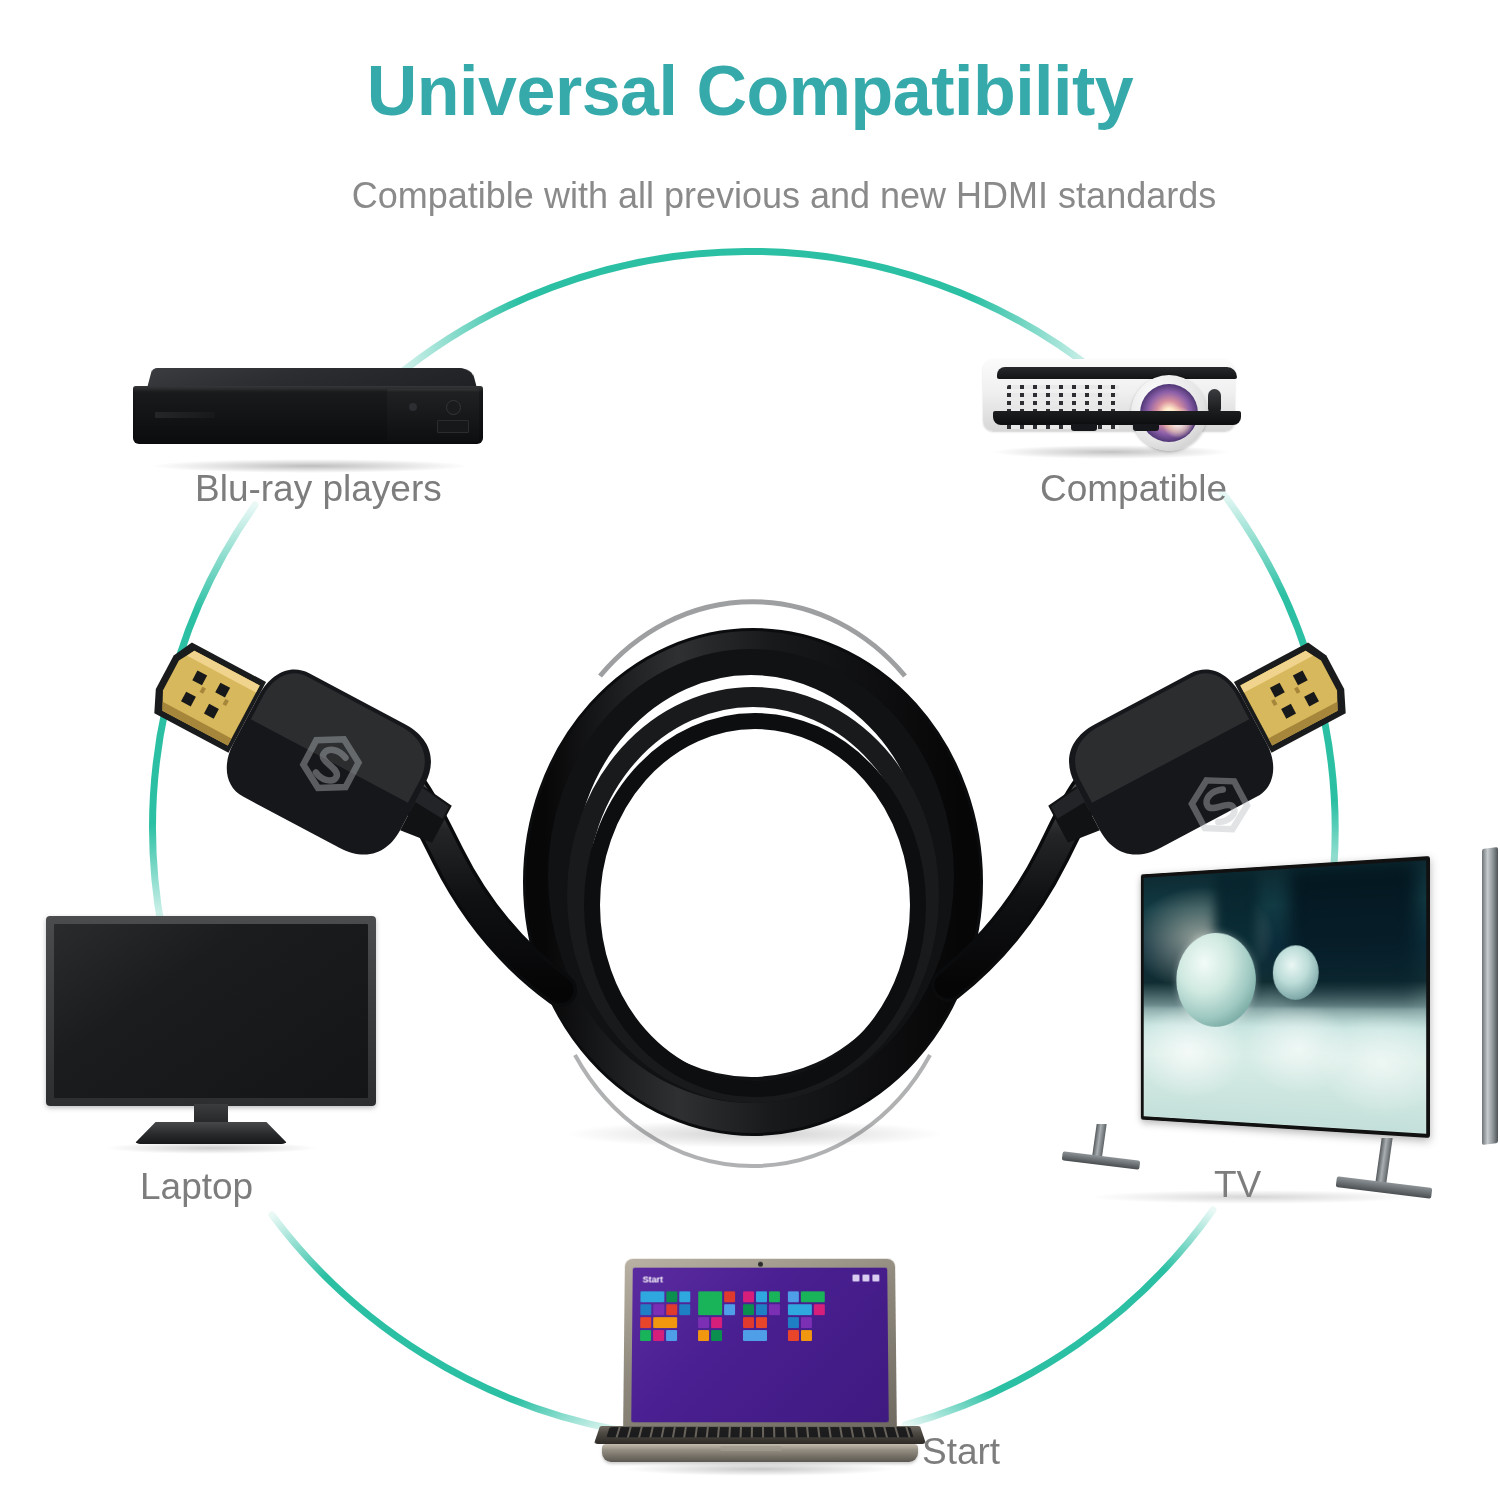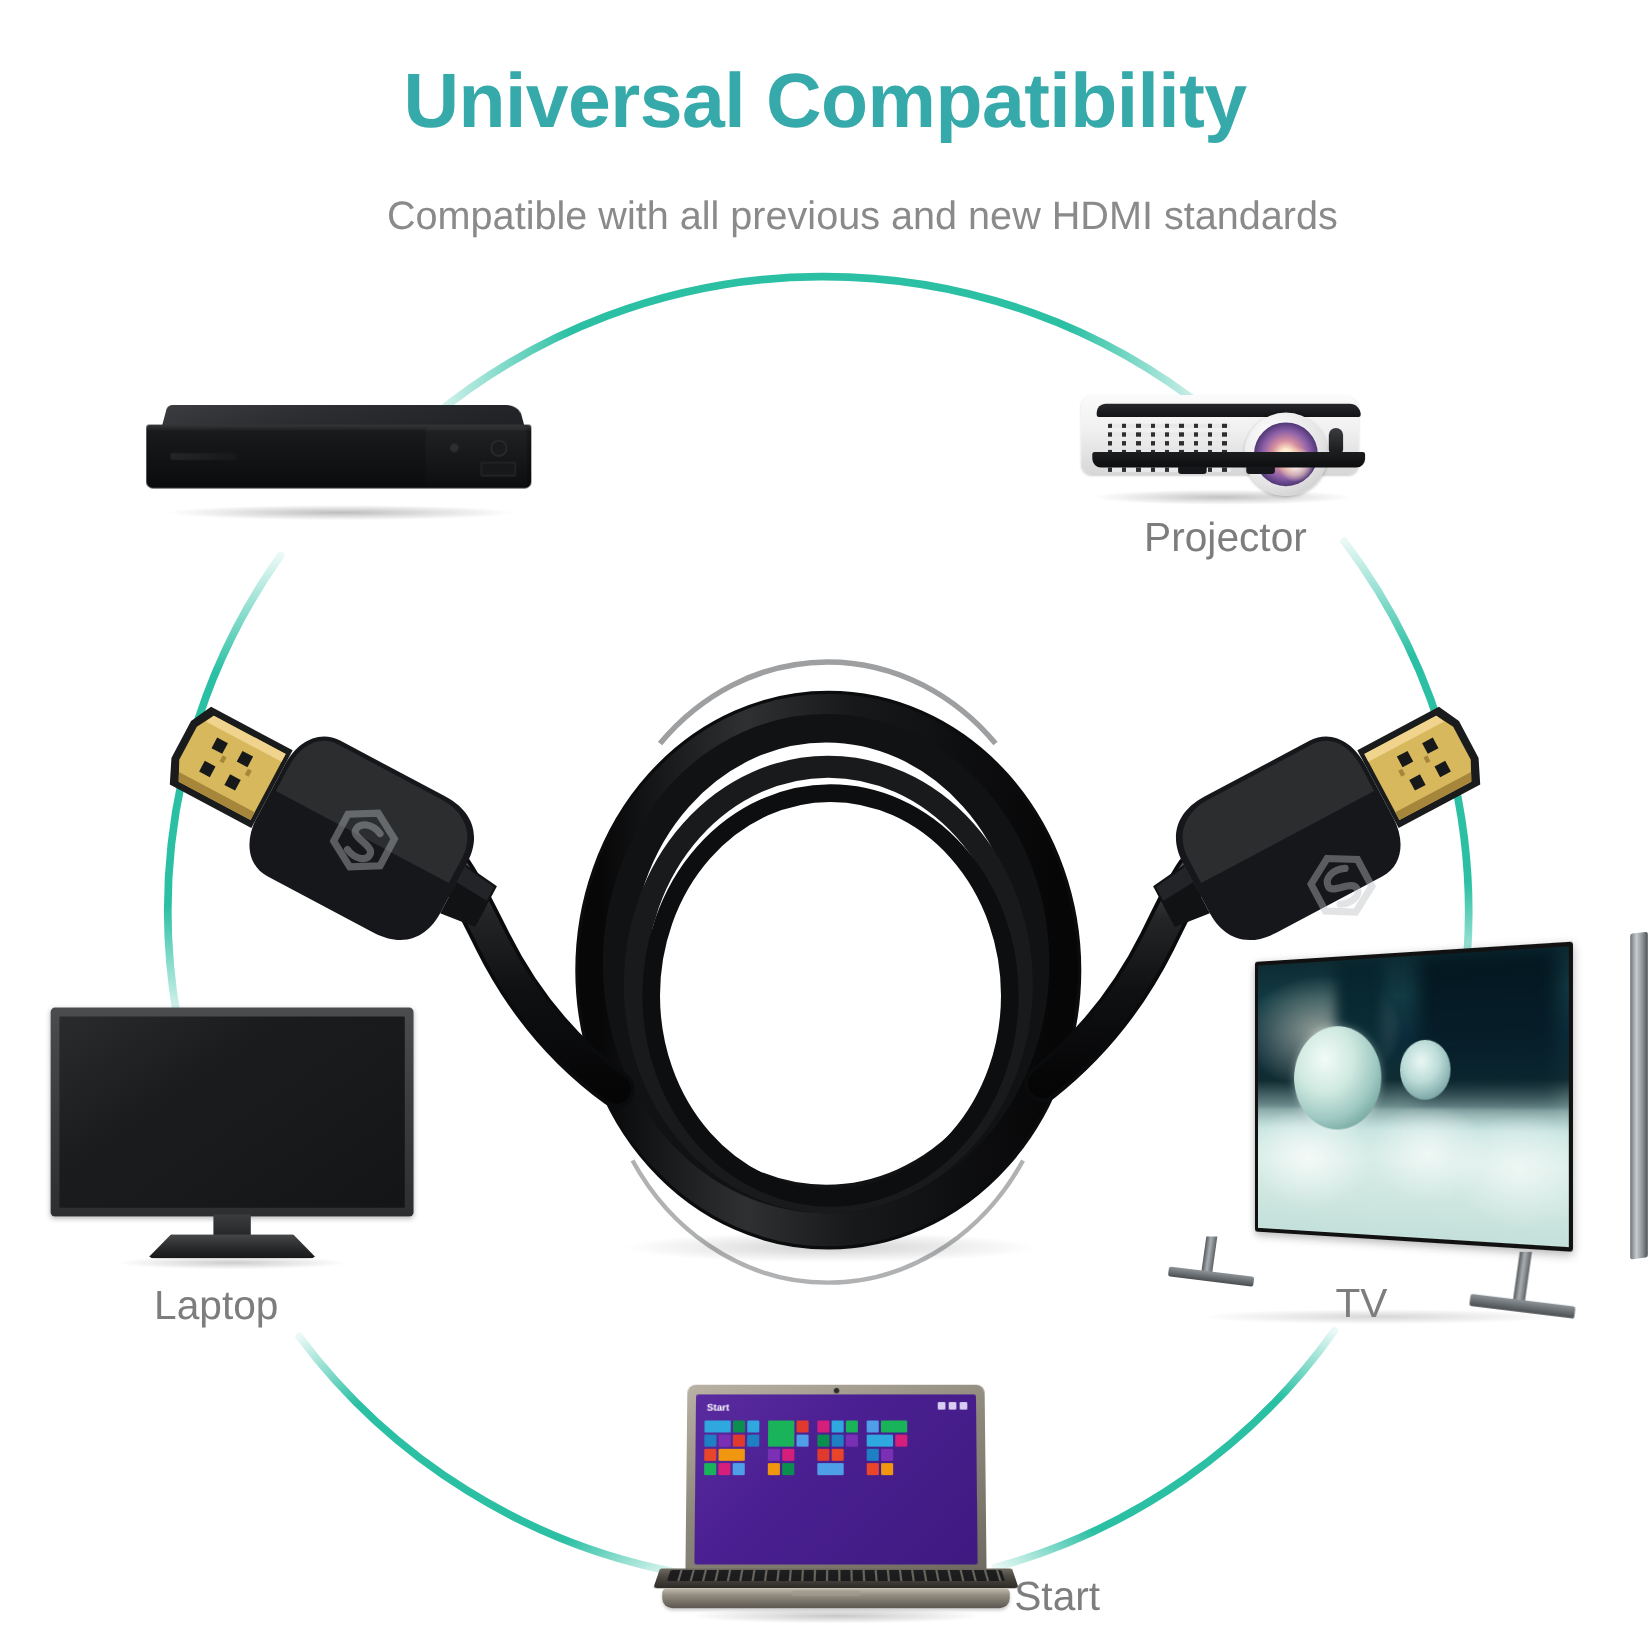--- a/index.html
+++ b/index.html
@@ -339,20 +339,21 @@
     <div class="br-top"></div>
     <div class="br-front">
       <div class="br-logo"></div>
       <div class="br-panel">
         <div class="br-btn br-b1"></div>
         <div class="br-btn br-b2"></div>
         <div class="br-slot"></div>
       </div>
     </div>
   </div>
+  <div class="dev-label" id="label-bluray">Blu-ray players</div>
 
   <div class="device" id="projector">
     <div class="pj-shadow"></div>
     <div class="pj-body">
       <div class="pj-topbar"></div>
       <div class="pj-vent">
         <i></i>
           <i></i>
           <i></i>
           <i></i>
@@ -363,21 +364,21 @@
         <div class="pj-lens">
           <div class="pj-flare"></div>
         </div>
       </div>
       <div class="pj-ir"></div>
       <div class="pj-base"></div>
       <div class="pj-foot pj-f1"></div>
       <div class="pj-foot pj-f2"></div>
     </div>
   </div>
-  <div class="dev-label" id="label-projector">Projector</div>
+  <div class="dev-label" id="label-projector">Compatible</div>
 
   <div class="device" id="monitor">
     <div class="mn-bezel">
       <div class="mn-screen"></div>
     </div>
     <div class="mn-neck"></div>
     <div class="mn-stand"></div>
     <div class="mn-shadow"></div>
   </div>
   <div class="dev-label" id="label-monitor">Laptop</div>

